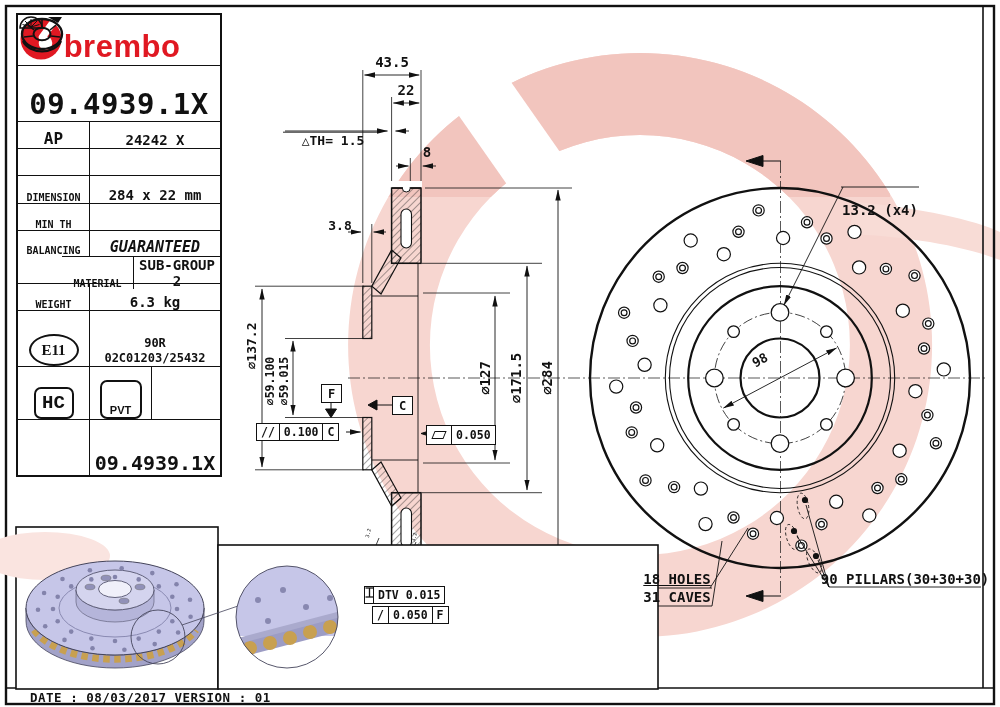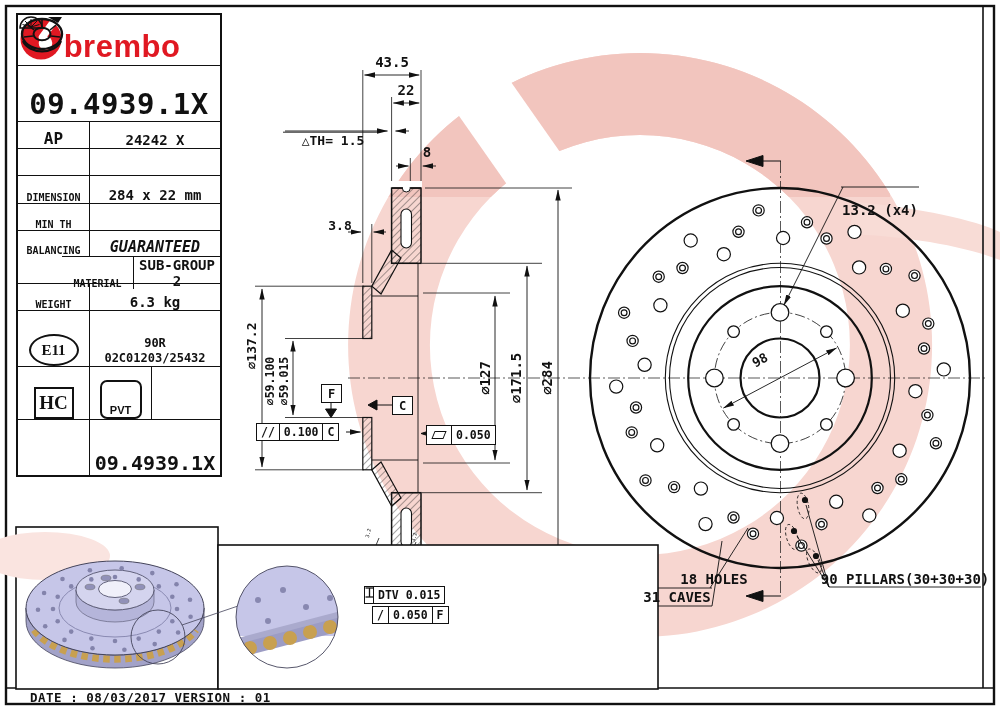--- a/index.html
+++ b/index.html
@@ -14,22 +14,22 @@
   .tb .row:first-child{border-top:none;}
   .tb .cell{display:flex;align-items:flex-end;justify-content:center;box-sizing:border-box;text-align:center;}
   .tb .lab{border-right:1.2px solid #111;font-size:10px;font-weight:bold;letter-spacing:0;}
   .tb .lab2{border-right:1.2px solid #111;}
   .tb .val{font-size:14px;font-weight:600;}
   .pn{font-size:29px;font-weight:bold;letter-spacing:.5px;}
   .wordmark{font-family:"Liberation Sans",sans-serif;font-weight:bold;font-size:31px;color:#e01822;letter-spacing:.5px;margin-left:6px;}
   .e11{border:2.2px solid #111;border-radius:50%;width:46px;height:28px;display:flex;align-items:center;justify-content:center;
        font-family:"Liberation Serif",serif;font-weight:bold;font-size:15px;}
   .two-line{font-size:12px;font-weight:600;line-height:1.25;}
-  .hc{border:2.5px solid #111;border-radius:0;width:36px;height:28px;display:flex;align-items:center;justify-content:center;
-      font-family:Liberation Serif, serif;font-weight:bold;font-size:19px;}
+  .hc{border:2.5px solid #111;border-radius:7px;width:36px;height:28px;display:flex;align-items:center;justify-content:center;
+      font-family:Liberation Mono, monospace;font-weight:bold;font-size:19px;}
   .pvt{border:2px solid #111;border-radius:7px;width:38px;height:34px;display:flex;flex-direction:column;align-items:center;justify-content:flex-end;
       font-family:"Liberation Sans",sans-serif;font-weight:bold;font-size:11px;padding-bottom:1px;}
   
   .lbl{position:absolute;transform:translate(-50%,-50%);font-size:13px;font-weight:600;white-space:nowrap;z-index:6;}
   .lbl.big{font-size:14px;}
   .rot{transform:translate(-50%,-50%) rotate(-90deg);}
   .rot28{transform:translate(-50%,-50%) rotate(-28deg);}
   .tiny{font-size:5px;font-weight:normal;transform:translate(-50%,-50%) rotate(-75deg);}
   .dbox{position:absolute;border:1.3px solid #111;background:#fff;width:19px;height:17px;display:flex;align-items:center;
         justify-content:center;font-size:12px;font-weight:bold;z-index:6;}
@@ -510,20 +510,20 @@
   </span>
       <span>DTV 0.015</span>
 </div>
 <div class="fbox" style="left:372px;top:606px;">
   <span>/</span>
       <span>0.050</span>
       <span>F</span>
 </div>
 <div class="lbl big" style="left:880px;top:178px;margin-top:32px;">13.2 (x4)</div>
 <div class="lbl rot28" style="left:760px;top:360px;">98</div>
-<div class="lbl big" style="left:714px;top:579px;">18 HOLES</div>
+<div class="lbl big" style="left:677px;top:579px;text-decoration:underline;">18 HOLES</div>
 <div class="lbl big" style="left:677px;top:597px;">31 CAVES</div>
 <div class="lbl big" style="left:905px;top:579px;">90 PILLARS(30+30+30)</div>
 <div class="lbl tiny" style="left:368px;top:533px;">3.2</div>
 <div class="lbl tiny" style="left:414px;top:537px;">3.2</div>
 <div class="footer">DATE : 08/03/2017 VERSION : 01</div>
 
 </div>
 
 </body></html>

